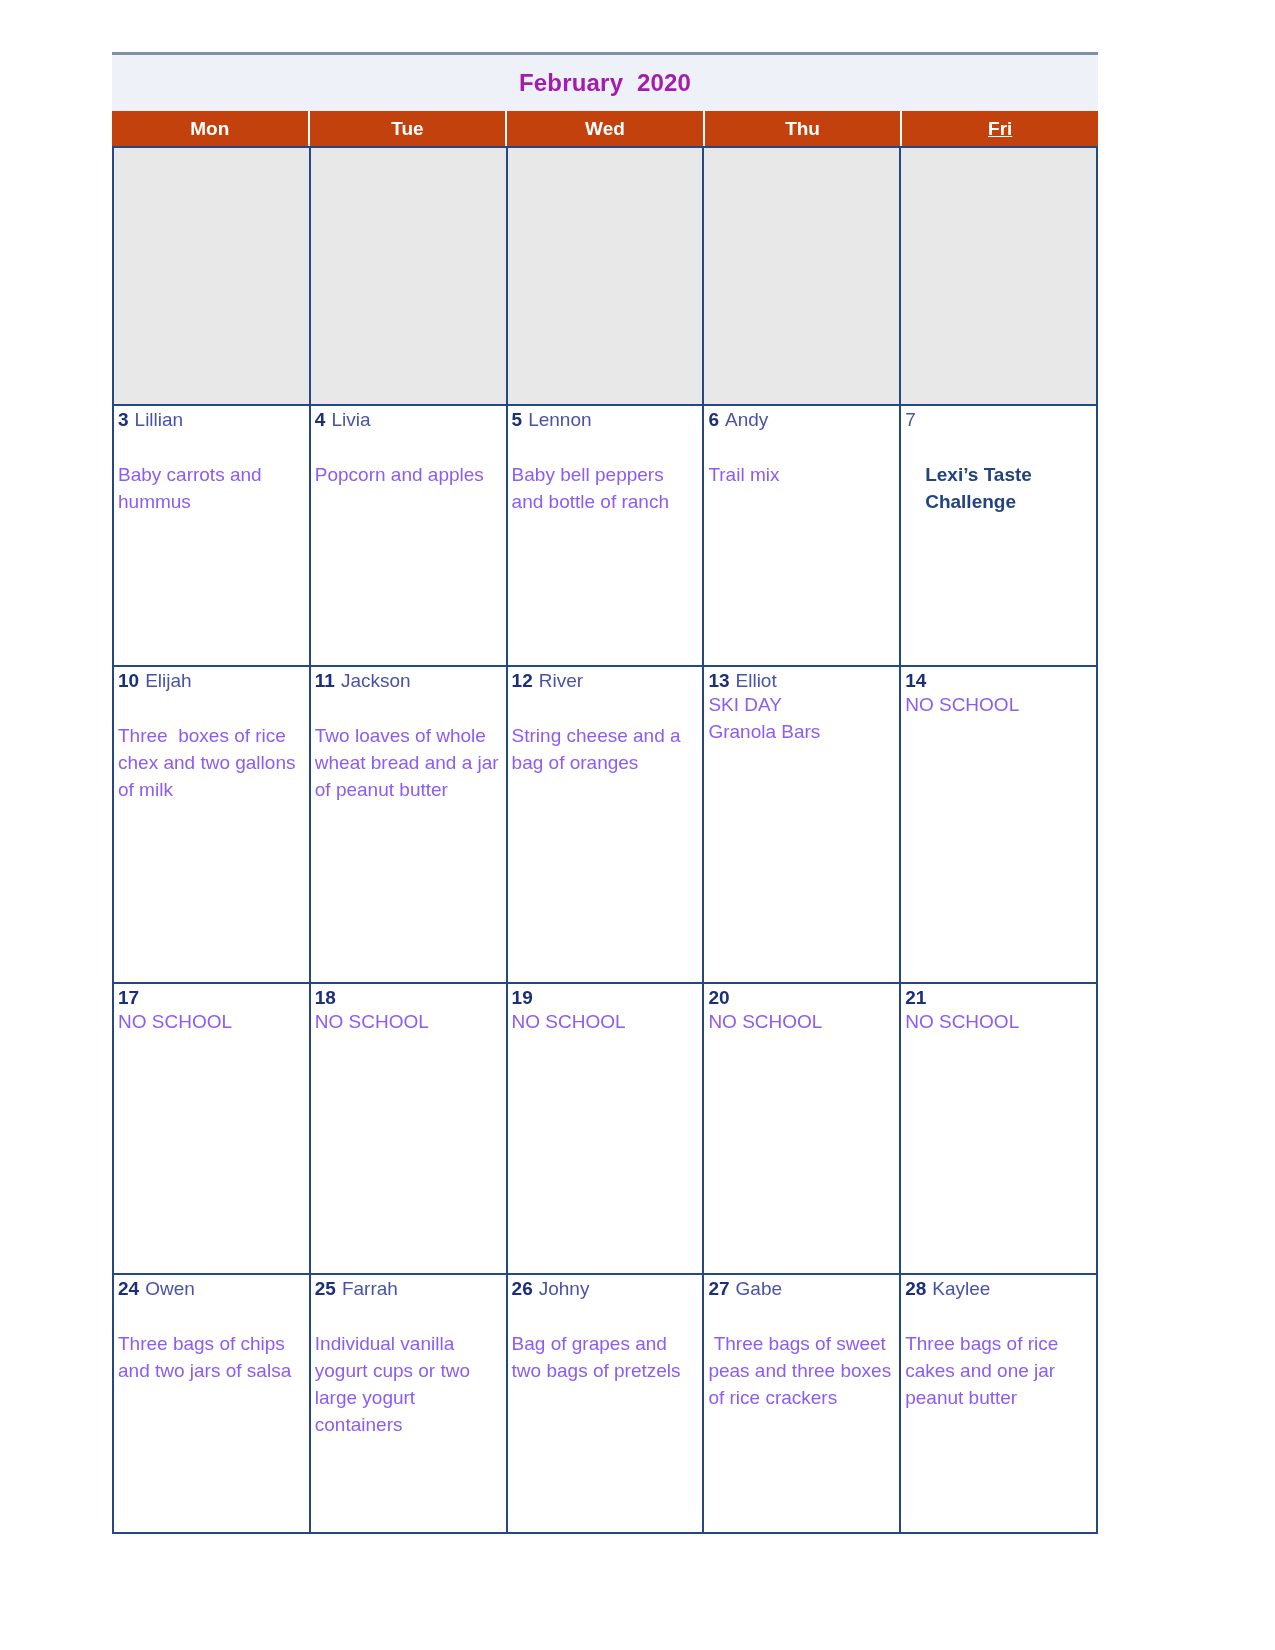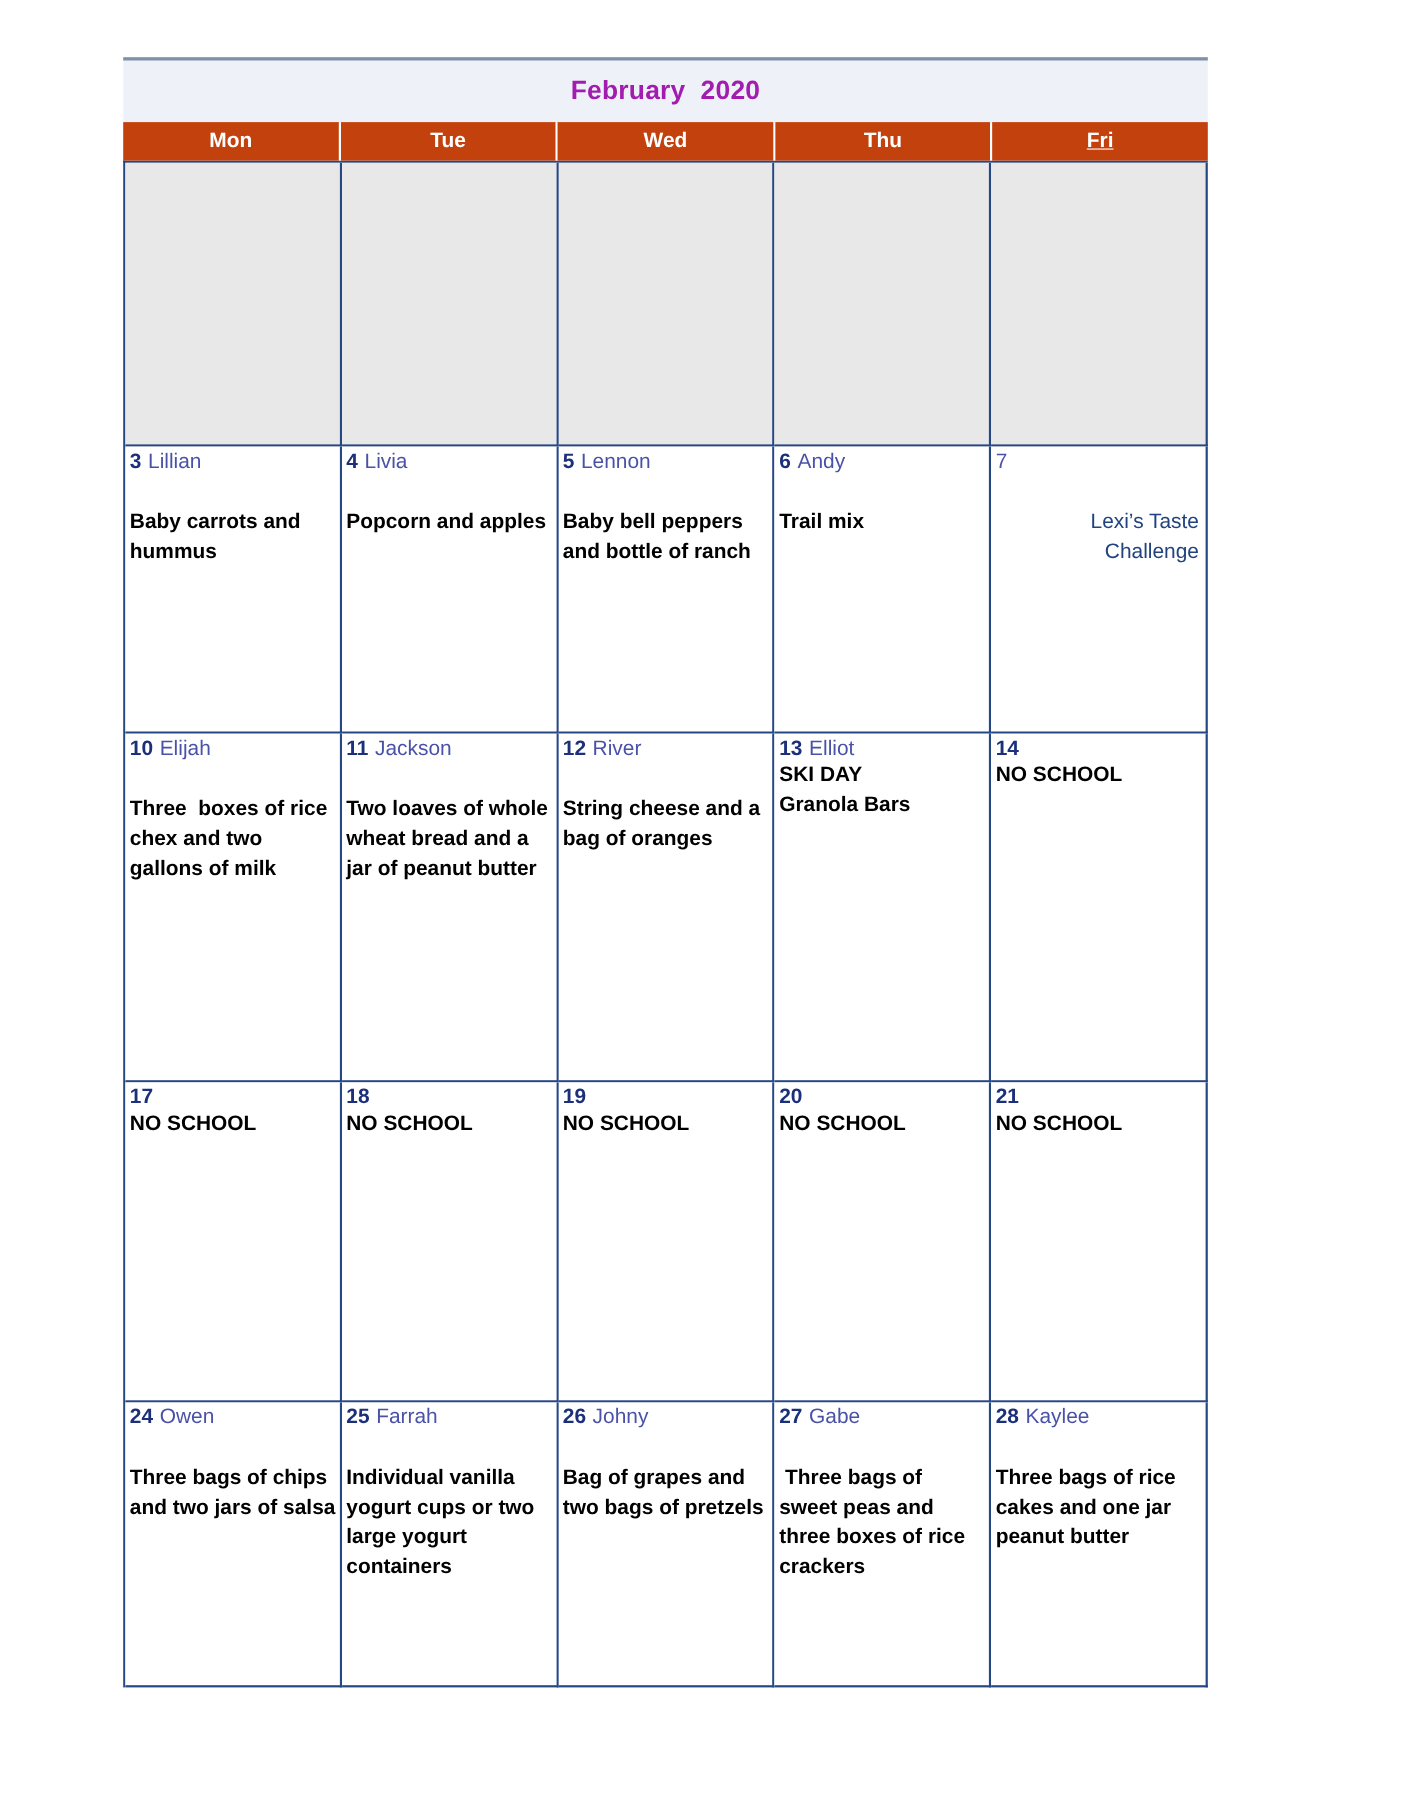--- a/index.html
+++ b/index.html
@@ -112,36 +112,35 @@
   .day-name {
     color: #4a52a8;
     font-size: 19px;
     font-weight: normal;
     margin-left: 6px;
   }
 
   .day-note {
     display: block;
     padding: 0 3px 0 4px;
-    color: #000000;
+    color: #8b5cf6;
     font-size: 19px;
     line-height: 1.42;
     white-space: pre-wrap;
-    font-weight: bold;
   }
   .day-note.tight { padding-top: 0; }
   .day-note.spaced { padding-top: 31px; }
 
   .day-highlight {
     display: block;
     color: #21437f;
     font-size: 19px;
-    font-weight: normal;
-    text-align: right;
-    padding: 31px 6px 0 6px;
+    font-weight: bold;
+    text-align: left;
+    padding: 31px 6px 0 24px;
     line-height: 1.42;
   }
 </style>
 </head>
 <body>
 
 <div class="page">
   <div class="calendar">
 
     <div class="cal-title-bar">

